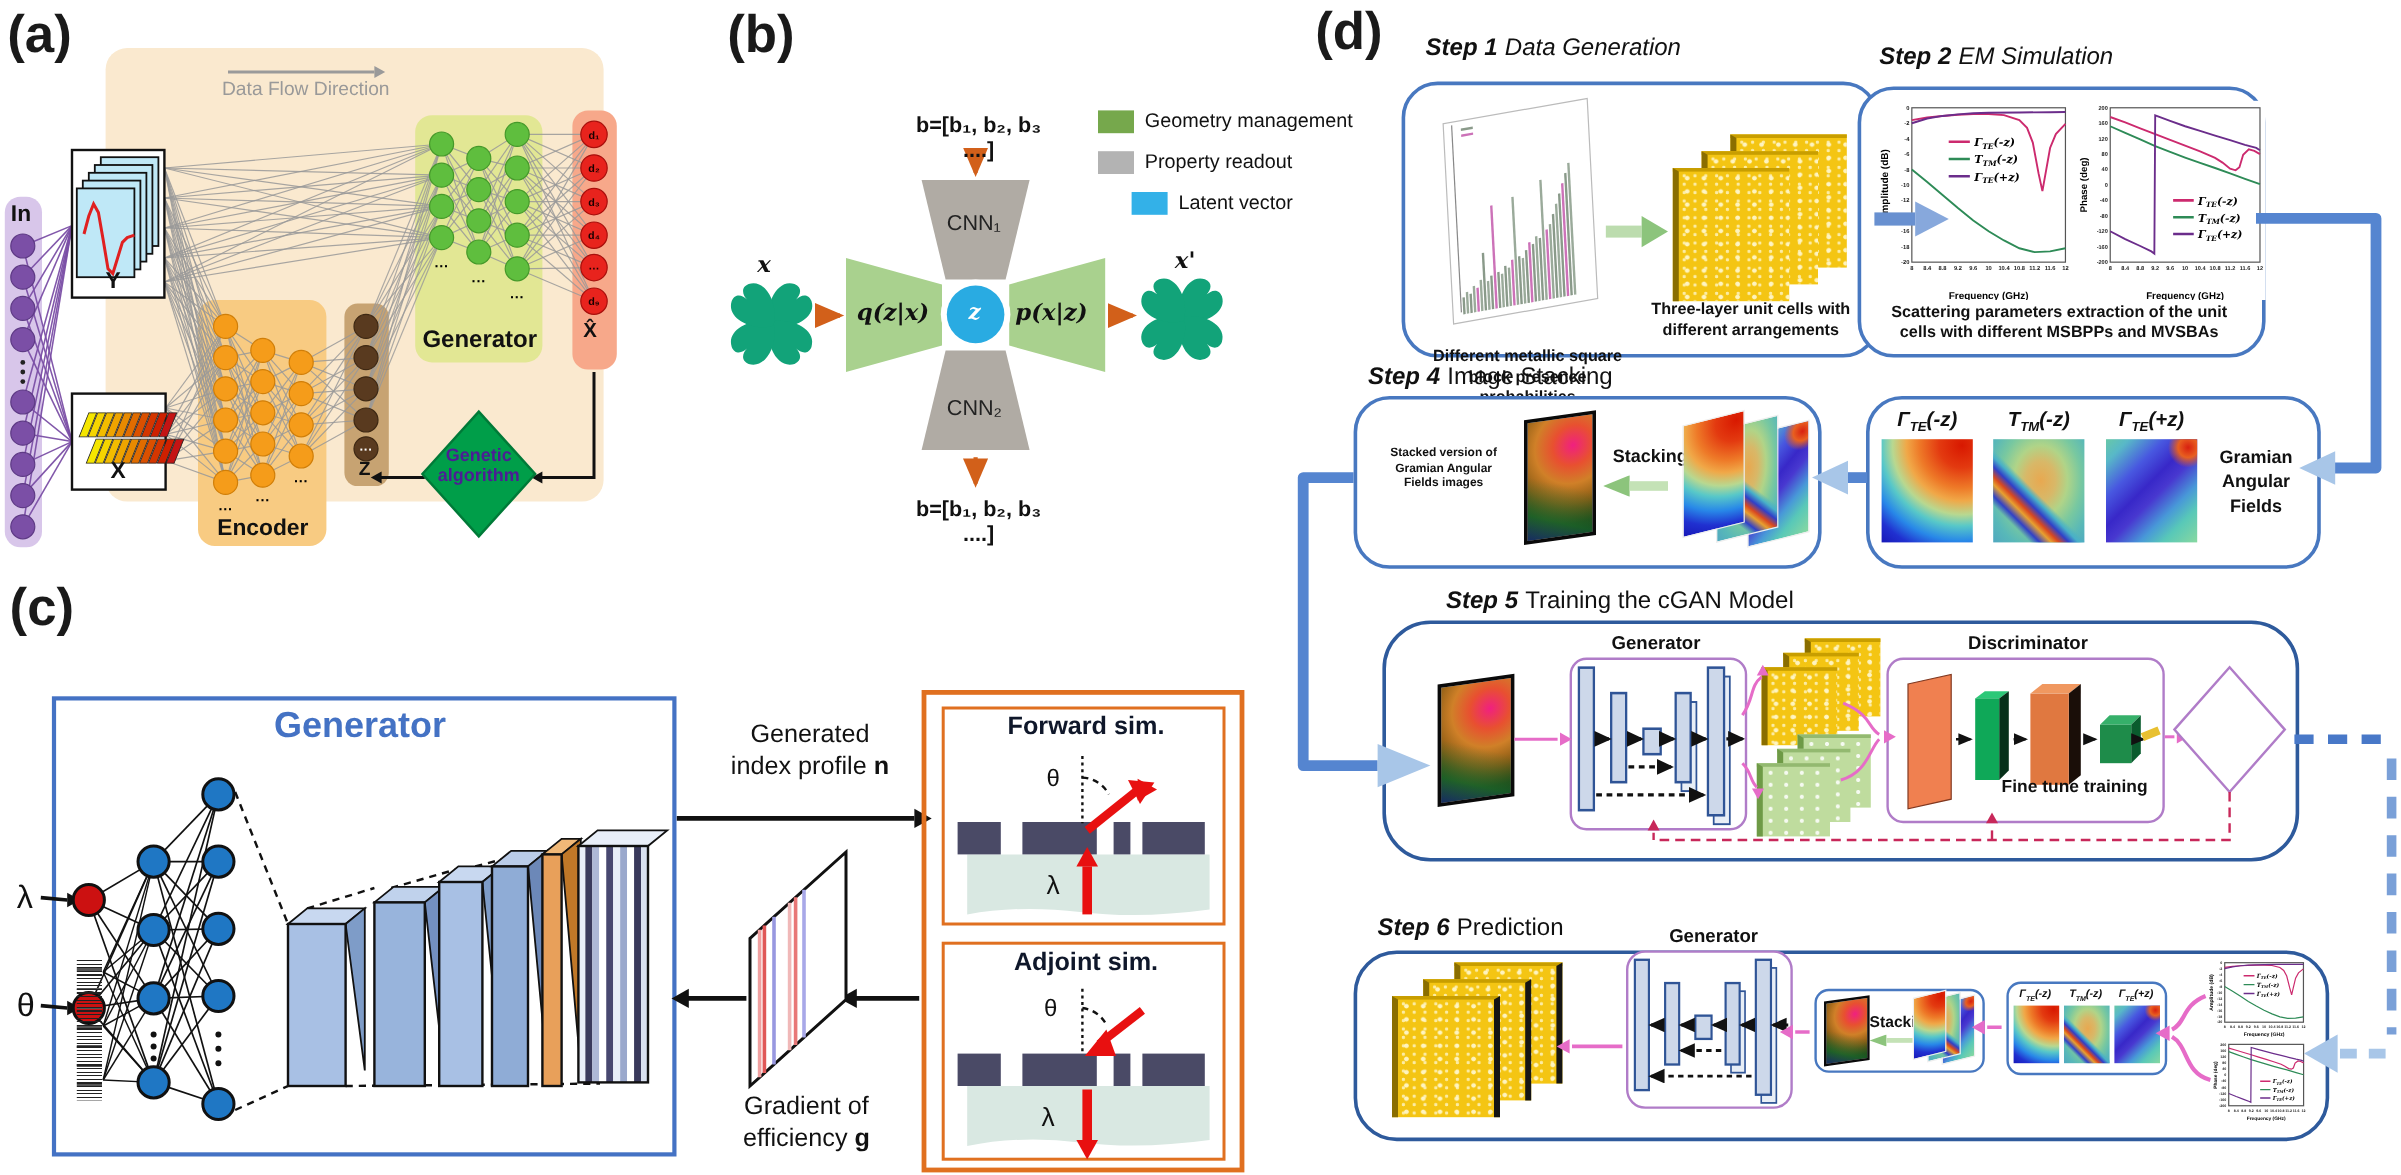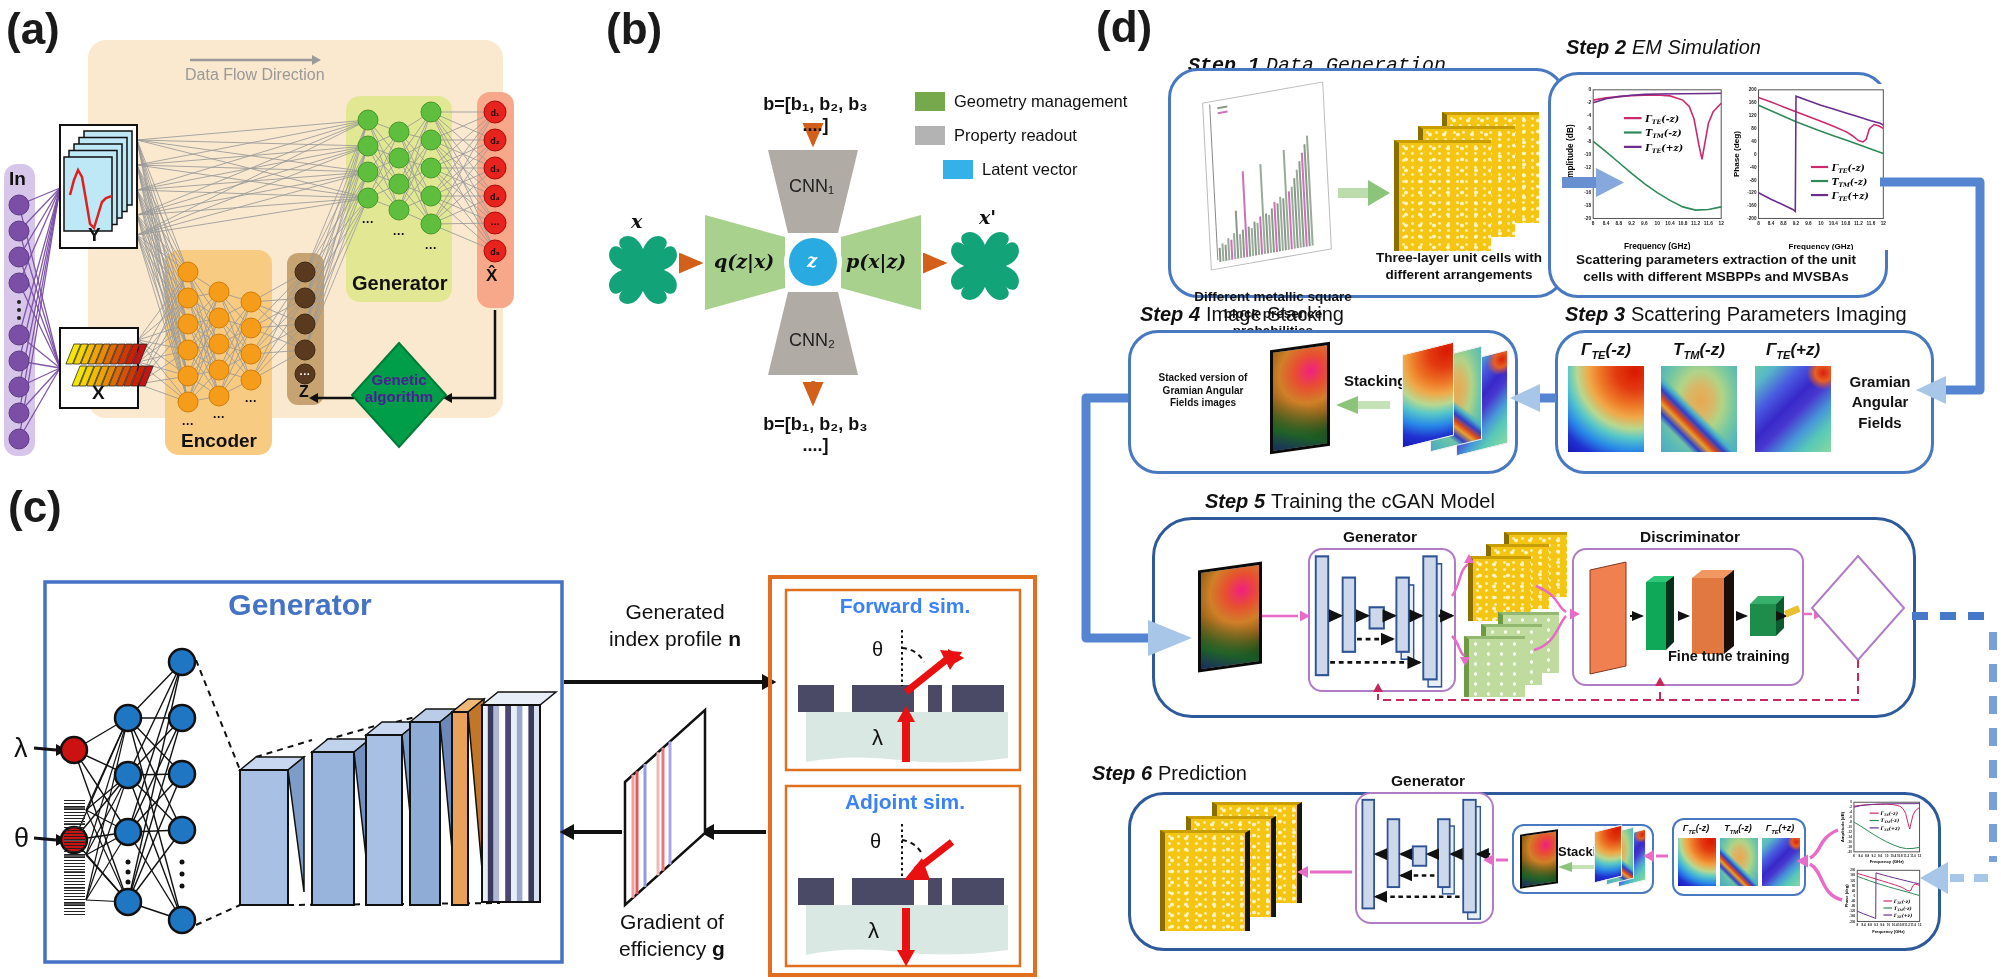--- a/index.html
+++ b/index.html
@@ -30,21 +30,21 @@
   .ycell{background-color:#F4C513;background-image:
       radial-gradient(circle, rgba(255,246,200,0.95) 1.6px, transparent 2.2px),
       radial-gradient(circle, rgba(255,252,225,0.7) 1.1px, transparent 1.7px);
       background-size:14px 11px,9px 7px;border-left:5px solid #8A6E00;border-top:3px solid #C89E00;}
   .gcell{background-color:#BFDC9E;background-image:
       radial-gradient(circle, rgba(255,255,255,0.85) 1.4px, transparent 2px);
       background-size:13px 10px;border-left:5px solid #6E9A46;border-top:3px solid #93B970;}
   .plane{position:absolute;transform:skewY(-14deg);border:1px solid #eee;}
   .chart{position:absolute;background:#fff;}
   .mini-label{font-family:Liberation Sans, sans-serif;font-style:italic;font-weight:bold;}
-  .pinktxt{color:#3b82f6;font-weight:bold;}
+  .pinktxt{color:#0f172a;font-weight:bold;}
   sub{font-size:0.65em;}
 </style>
 </head>
 <body>
 
 <div id="canvas">
 
   <svg id="asvg" class="svgabs" style="left:0;top:0;" width="520" height="470" viewBox="0 0 520 470">
       <rect x="88" y="40" width="415" height="378" rx="18" fill="#FAE9CF"></rect>
       <rect x="4" y="164" width="31" height="292" rx="13" fill="#D8C6EA"></rect>
@@ -615,21 +615,21 @@
   <div class="abs" style="left:872px;top:638px;font-size:20px;">θ</div>
   <div class="abs" style="left:872px;top:725px;font-size:22px;">λ</div>
   <div class="abs" style="left:870px;top:830px;font-size:20px;">θ</div>
   <div class="abs" style="left:868px;top:918px;font-size:22px;">λ</div>
   <div class="abs" style="left:64px;top:800px;width:21px;height:117px;background:
        repeating-linear-gradient(to bottom,#222 0 1px,transparent 1px 3px),
        repeating-linear-gradient(to bottom,transparent 0 7px,#555 7px 9px,transparent 9px 16px);"></div>
 
   <div class="abs panel-label" style="left:1096px;top:2px;">(d)</div>
 
-  <div class="step-h" style="left:1188px;top:54px;font-family:Liberation Mono, monospace;">
+  <div class="step-h" style="left:1188px;top:29px;">
     <span class="n">Step 1</span><span class="t it">Data Generation</span>
   </div>
   <div class="dbox" style="left:1168px;top:68px;width:392px;height:224px;"></div>
   <div id="barthumb" class="abs" style="left:1206px;top:92px;width:122px;height:168px;background:#fff;border:1px solid #bbb;
        transform:rotate(-3deg) skewY(-7deg);display:flex;align-items:flex-end;gap:1px;padding:4px 3px 6px 8px;box-sizing:border-box;">
       <div style="position:absolute;left:6px;top:2px;width:1px;height:94%;background:#888;"></div>
 <div style="position:absolute;left:14px;top:6px;width:10px;height:2px;background:#8A9A8A;"></div>
 <div style="position:absolute;left:14px;top:11px;width:10px;height:2px;background:#CC72B8;"></div>
       <div style="width:2px;height:14px;background:#8A9A8A;flex:none;"></div>
       <div style="width:2px;height:18px;background:#9AAA9A;flex:none;"></div>
@@ -747,23 +747,20 @@
         <text font-size="8.112" font-weight="bold" text-anchor="middle" transform="translate(7.300800000000001,70.135) rotate(-90)">Phase (deg)</text>
         <line x1="78.93599999999999" y1="83" x2="96.12719999999999" y2="83" stroke="#CC2A6E" stroke-width="2.184"></line>
         <text x="99.7464" y="86.6192" font-size="9.048" font-style="italic" font-weight="bold" font-family="DejaVu Serif,serif">Γ<tspan font-size="6.152640000000001" baseline-shift="-1.99056">TE</tspan>(-z)</text>
         <line x1="78.93599999999999" y1="97.0244" x2="96.12719999999999" y2="97.0244" stroke="#2E8B57" stroke-width="2.184"></line>
         <text x="99.7464" y="100.6436" font-size="9.048" font-style="italic" font-weight="bold" font-family="DejaVu Serif,serif">T<tspan font-size="6.152640000000001" baseline-shift="-1.99056">TM</tspan>(-z)</text>
         <line x1="78.93599999999999" y1="111.0488" x2="96.12719999999999" y2="111.0488" stroke="#6B2D8B" stroke-width="2.184"></line>
         <text x="99.7464" y="114.668" font-size="9.048" font-style="italic" font-weight="bold" font-family="DejaVu Serif,serif">Γ<tspan font-size="6.152640000000001" baseline-shift="-1.99056">TE</tspan>(+z)</text>
       </svg></div>
   <div class="abs ctr cap" style="left:1566px;top:252px;width:300px;">Scattering parameters extraction of the unit cells with different MSBPPs and MVSBAs</div>
 
-  <div class="step-h" style="left:1565px;top:303px;">
-    <span class="n">Step 3</span><span class="t">Scattering Parameters Imaging</span>
-  </div>
   <div class="dbox" style="left:1555px;top:330px;width:373px;height:138px;"></div>
   <div class="abs mini-label" style="left:1568px;top:340px;width:76px;text-align:center;font-size:17px;">
     <span>Γ</span><sub>TE</sub><span>(-z)</span>
   </div>
   <div class="abs mini-label" style="left:1661px;top:340px;width:76px;text-align:center;font-size:17px;">
     <span>T</span><sub>TM</sub><span>(-z)</span>
   </div>
   <div class="abs mini-label" style="left:1755px;top:340px;width:76px;text-align:center;font-size:17px;">
     <span>Γ</span><sub>TE</sub><span>(+z)</span>
   </div>
@@ -860,21 +857,21 @@
       <line x1="206" y1="66" x2="212" y2="66" stroke="#111" stroke-width="2" marker-end="url(#karr)"></line>
       <rect x="211" y="60" width="15" height="7" fill="#E8C030" transform="rotate(-22 213 63)"></rect>
     </svg>
   </div>
   <div class="abs ctr" style="left:1816px;top:584px;width:84px;font-size:14px;font-weight:bold;line-height:1.3;">
     <span>Is D</span><br>
     <span>correct?</span>
   </div>
   <div class="abs" style="left:1668px;top:648px;font-size:14.5px;font-weight:bold;">Fine tune training</div>
 
-  <div class="step-h" style="left:1092px;top:762px;">
+  <div class="step-h" style="left:1148px;top:762px;">
     <span class="n">Step 6</span><span class="t">Prediction</span>
   </div>
   <div class="dbox" style="left:1128px;top:792px;width:807px;height:153px;border-radius:36px;border-color:#2E5A9C;"></div>
   <div class="abs">
     <div class="abs ycell" style="left:1212px;top:802px;width:80px;height:98px;border-right:5px solid #151515;"></div>
     <div class="abs ycell" style="left:1186px;top:816px;width:80px;height:98px;border-right:5px solid #151515;"></div>
     <div class="abs ycell" style="left:1160px;top:830px;width:80px;height:98px;border-right:5px solid #151515;"></div>
   </div>
   <div class="abs ctr" style="left:1368px;top:772px;width:120px;font-size:15.5px;font-weight:bold;">Generator</div>
   <div class="pbox" style="left:1355px;top:792px;width:135px;height:128px;border-radius:16px;">

